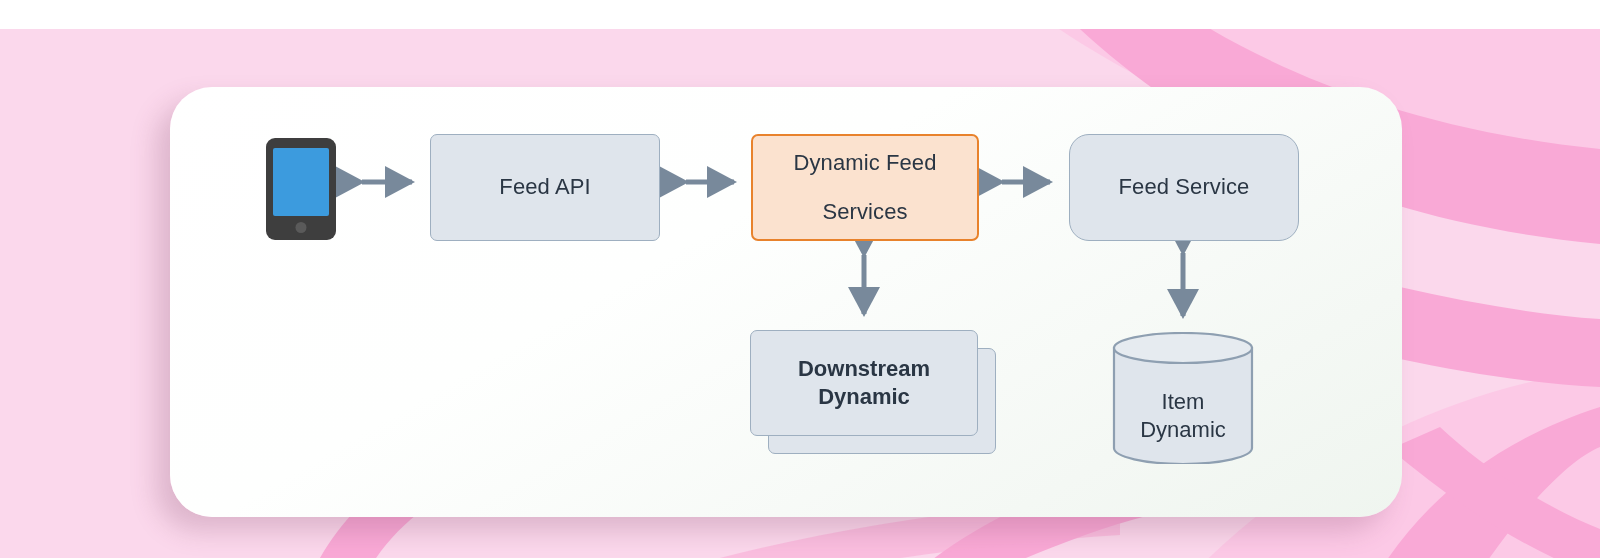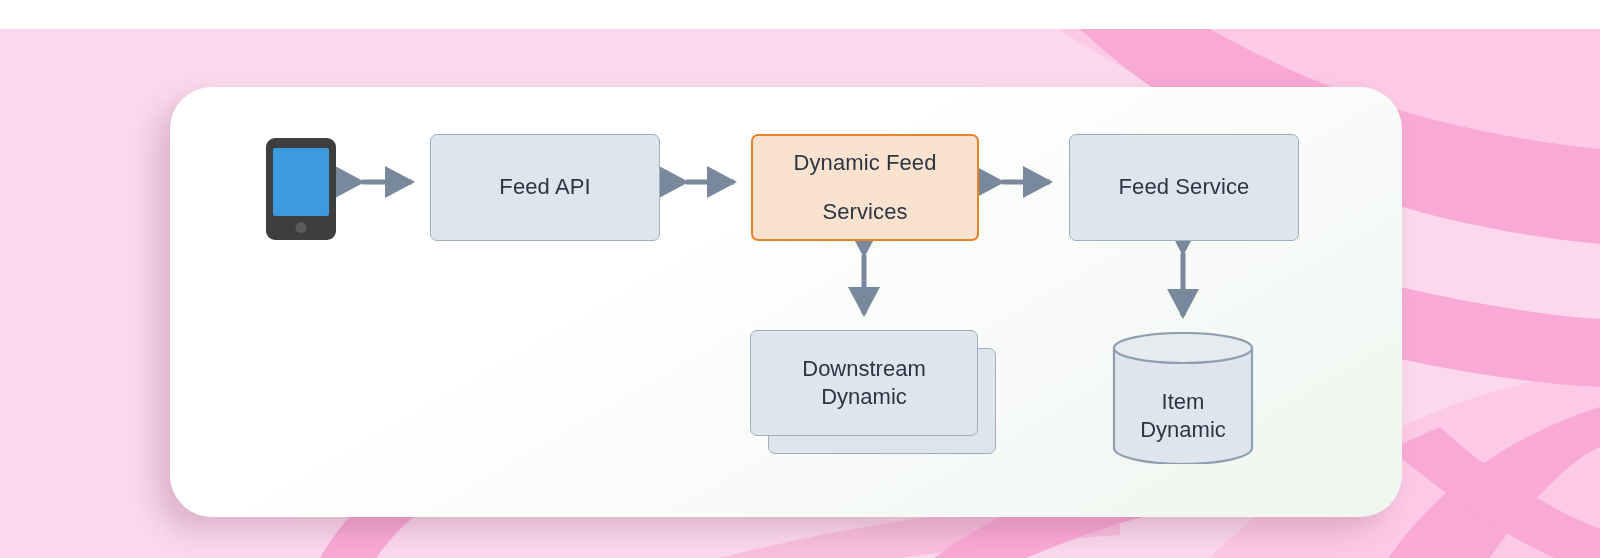--- a/index.html
+++ b/index.html
@@ -125,20 +125,21 @@
     border: 1.6px solid #9EAFC0;
     border-radius: 7px;
     box-sizing: border-box;
     display: flex;
     align-items: center;
     justify-content: center;
     text-align: center;
     color: #2A3644;
     font-size: 22px;
     line-height: 1.28;
+    font-weight: bold;
   }
 
   
   #database-wrap {
     position: absolute;
     left: 1112px;
     top: 303px;
     width: 142px;
     height: 132px;
   }
@@ -232,21 +233,21 @@
 
   <div class="node box" style="left:430px; top:105px; width:230px; height:107px;">
     <span>Feed API</span>
   </div>
 
   <div class="node box highlight" style="left:751px; top:105px; width:228px; height:107px; flex-direction:column;gap:20px;">
     <span>Dynamic Feed</span>
     <span>Services</span>
   </div>
 
-  <div class="node box" style="left:1069px; top:105px; width:230px; height:107px;">
+  <div class="node box" style="left:1069px; top:105px; width:230px; height:107px;border-radius:20px;">
     <span>Feed Service</span>
   </div>
 
   <div id="downstream-wrap">
     <div id="downstream-back"></div>
     <div id="downstream-front">
       <div style="display:flex; flex-direction:column;">
         <span>Downstream</span>
         <span>Dynamic</span>
       </div>

